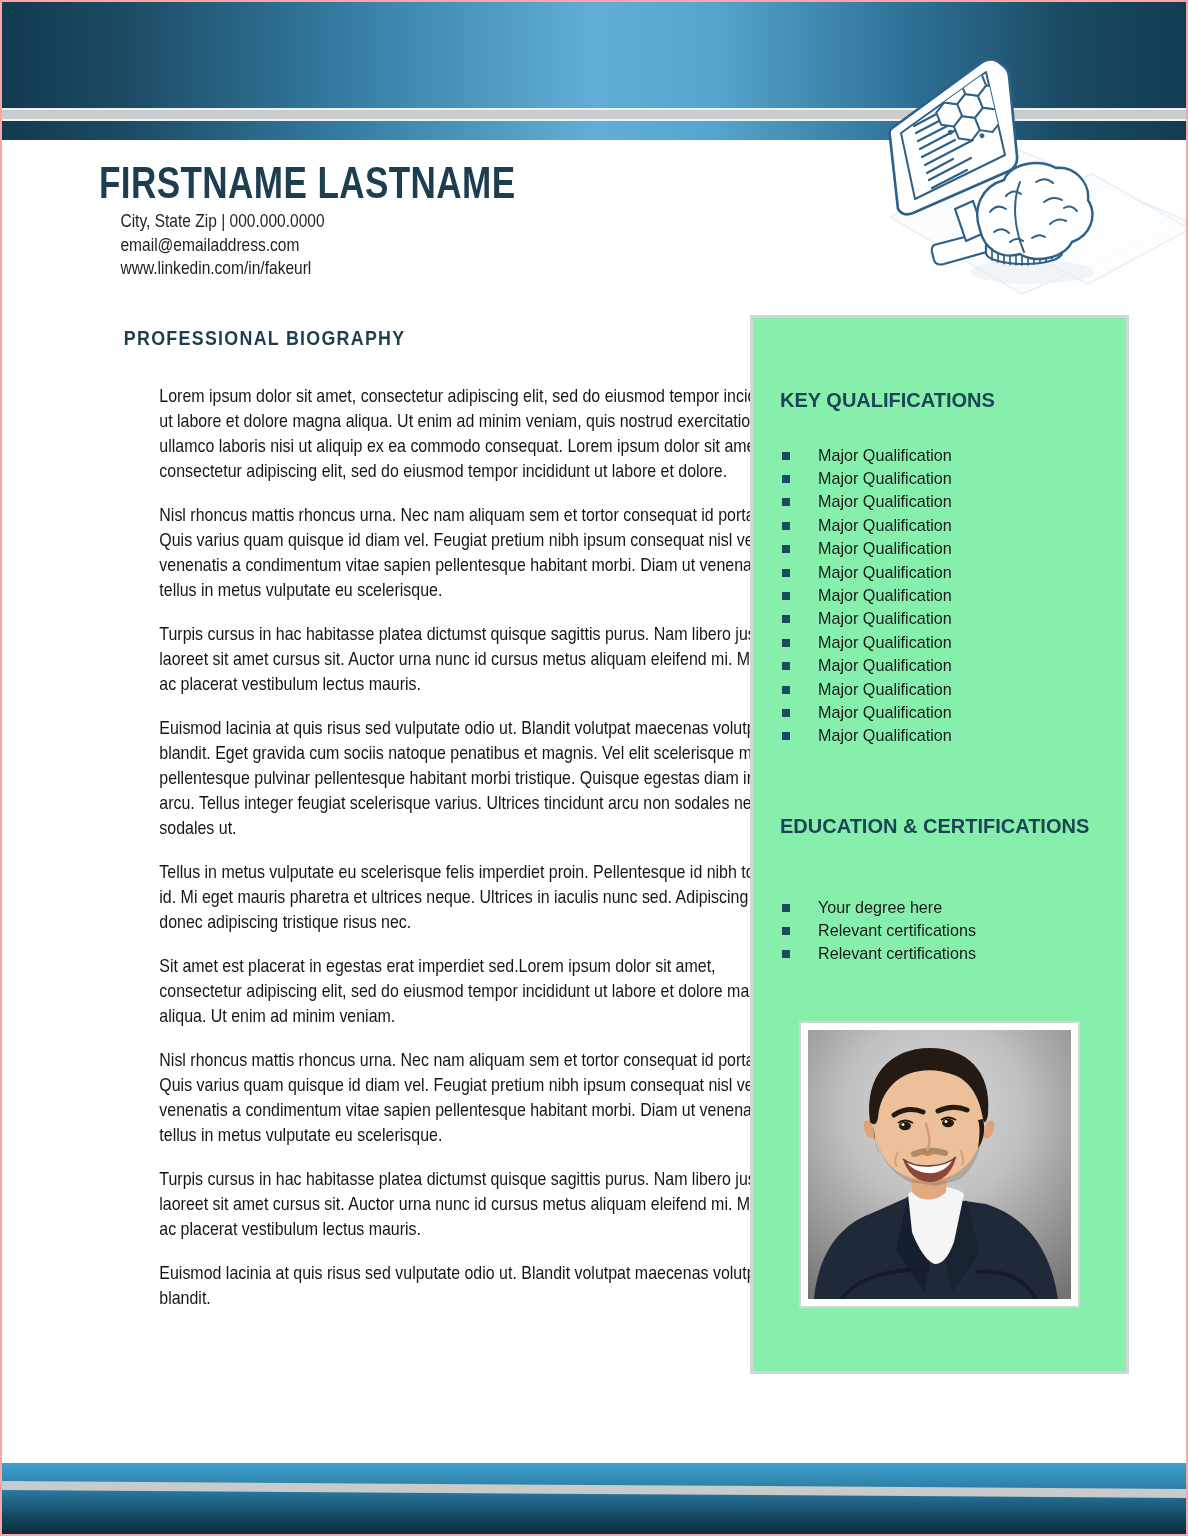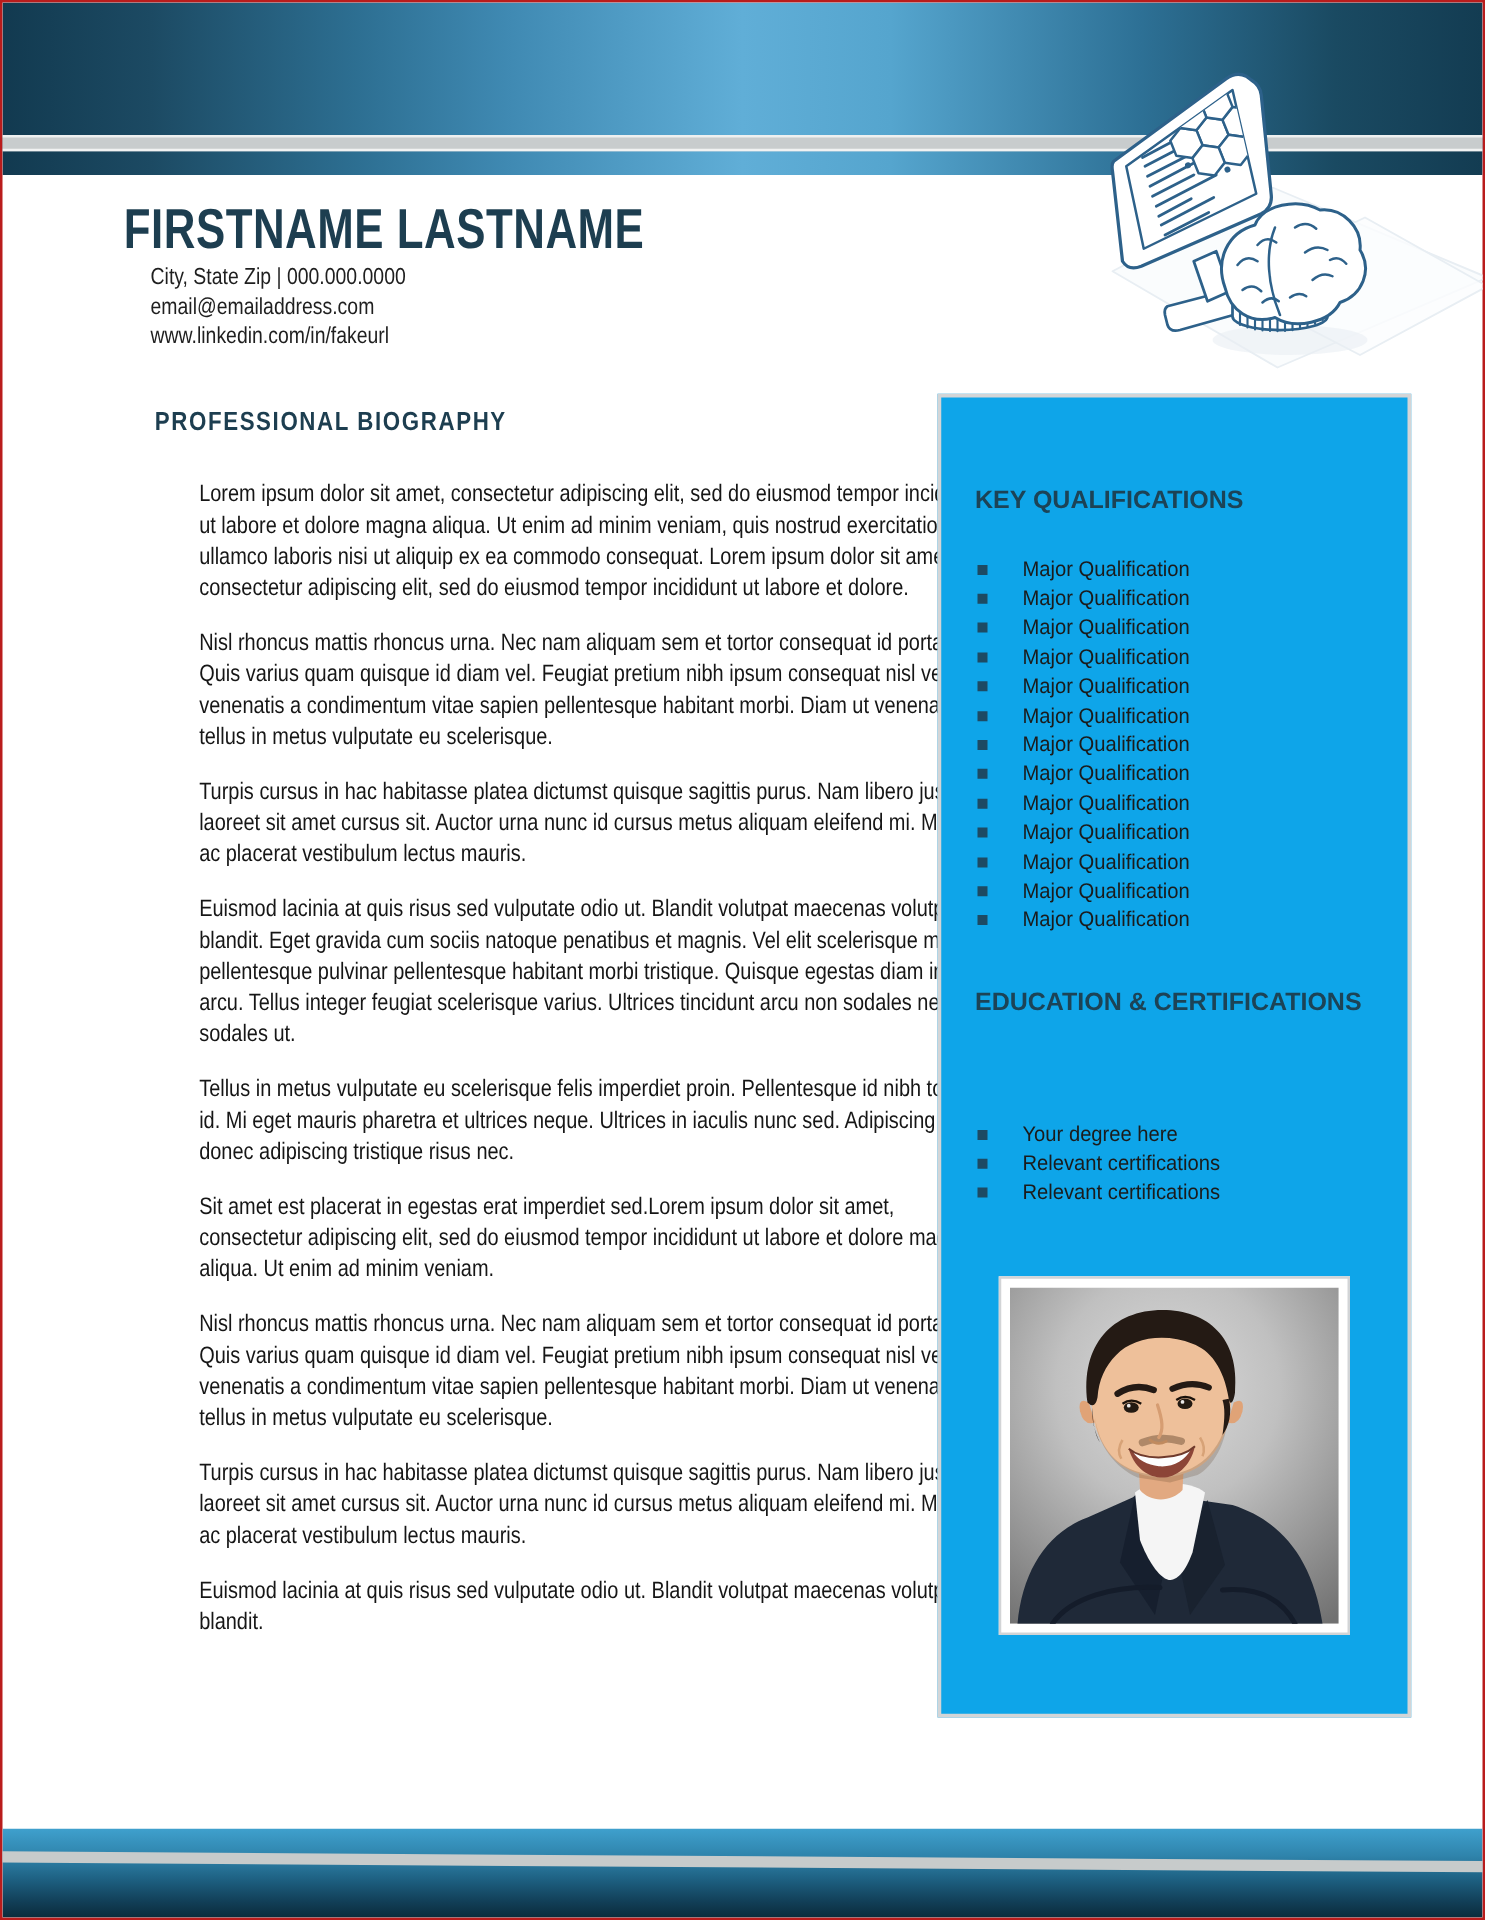--- a/index.html
+++ b/index.html
@@ -1,18 +1,18 @@
 <!DOCTYPE html>
 <html><head>
 <meta charset="utf-8">
 <style>
   html,body { margin:0; padding:0; background:#ffffff; }
   .page {
     position:relative; width:1188px; height:1536px;
-    background:#ffffff; border:2px solid #b91c1c; box-sizing:border-box;
+    background:#ffffff; border:2px solid #fca5a5; box-sizing:border-box;
     overflow:hidden;
     font-family:"Liberation Sans","DejaVu Sans",sans-serif;
     color:#1a1a1a;
   }
   
   .band-top {
     position:absolute; left:0; top:0; width:100%; height:138px;
     background:linear-gradient(90deg,
       #123a50 0%, #1c4a63 10%, #2d6f92 24%, #3f89b2 34%,
       #60aed7 50%, #55a5ce 60%, #2d7095 77%, #1a4a62 90%, #133c52 100%);
@@ -53,28 +53,28 @@
   }
   .bio-body {
     position:absolute; left:97px; top:381px; width:754px;
     font-size:19px; line-height:25px; color:#161616;
     transform:scaleX(0.84);
   }
   .bio-body p { margin:0 0 19px 0; }
   
   .panel {
     position:absolute; left:748px; top:313px; width:379px; height:1059px;
-    background:#0ea5e9; border:3px solid #d3d5d7; box-sizing:border-box;
+    background:#86efac; border:3px solid #d3d5d7; box-sizing:border-box;
   }
   .panel h3 {
     position:absolute; left:27px; margin:0;
     font-size:20px; font-weight:bold; color:#1c4356; white-space:nowrap;
   }
   .kq-heading { top:71px; }
-  .edu-heading { top:473px; }
+  .edu-heading { top:497px; }
   .panel ul {
     position:absolute; left:29px; margin:0; padding:0; list-style:none;
   }
   .kq-list { top:126px; }
   .edu-list { top:578px; }
   .panel li { display:flex; align-items:center; height:23.4px; }
   .sq-bullet {
     width:8px; height:8px; background:#1d4a63; margin-right:28px; flex:none;
   }
   .panel li .txt {

